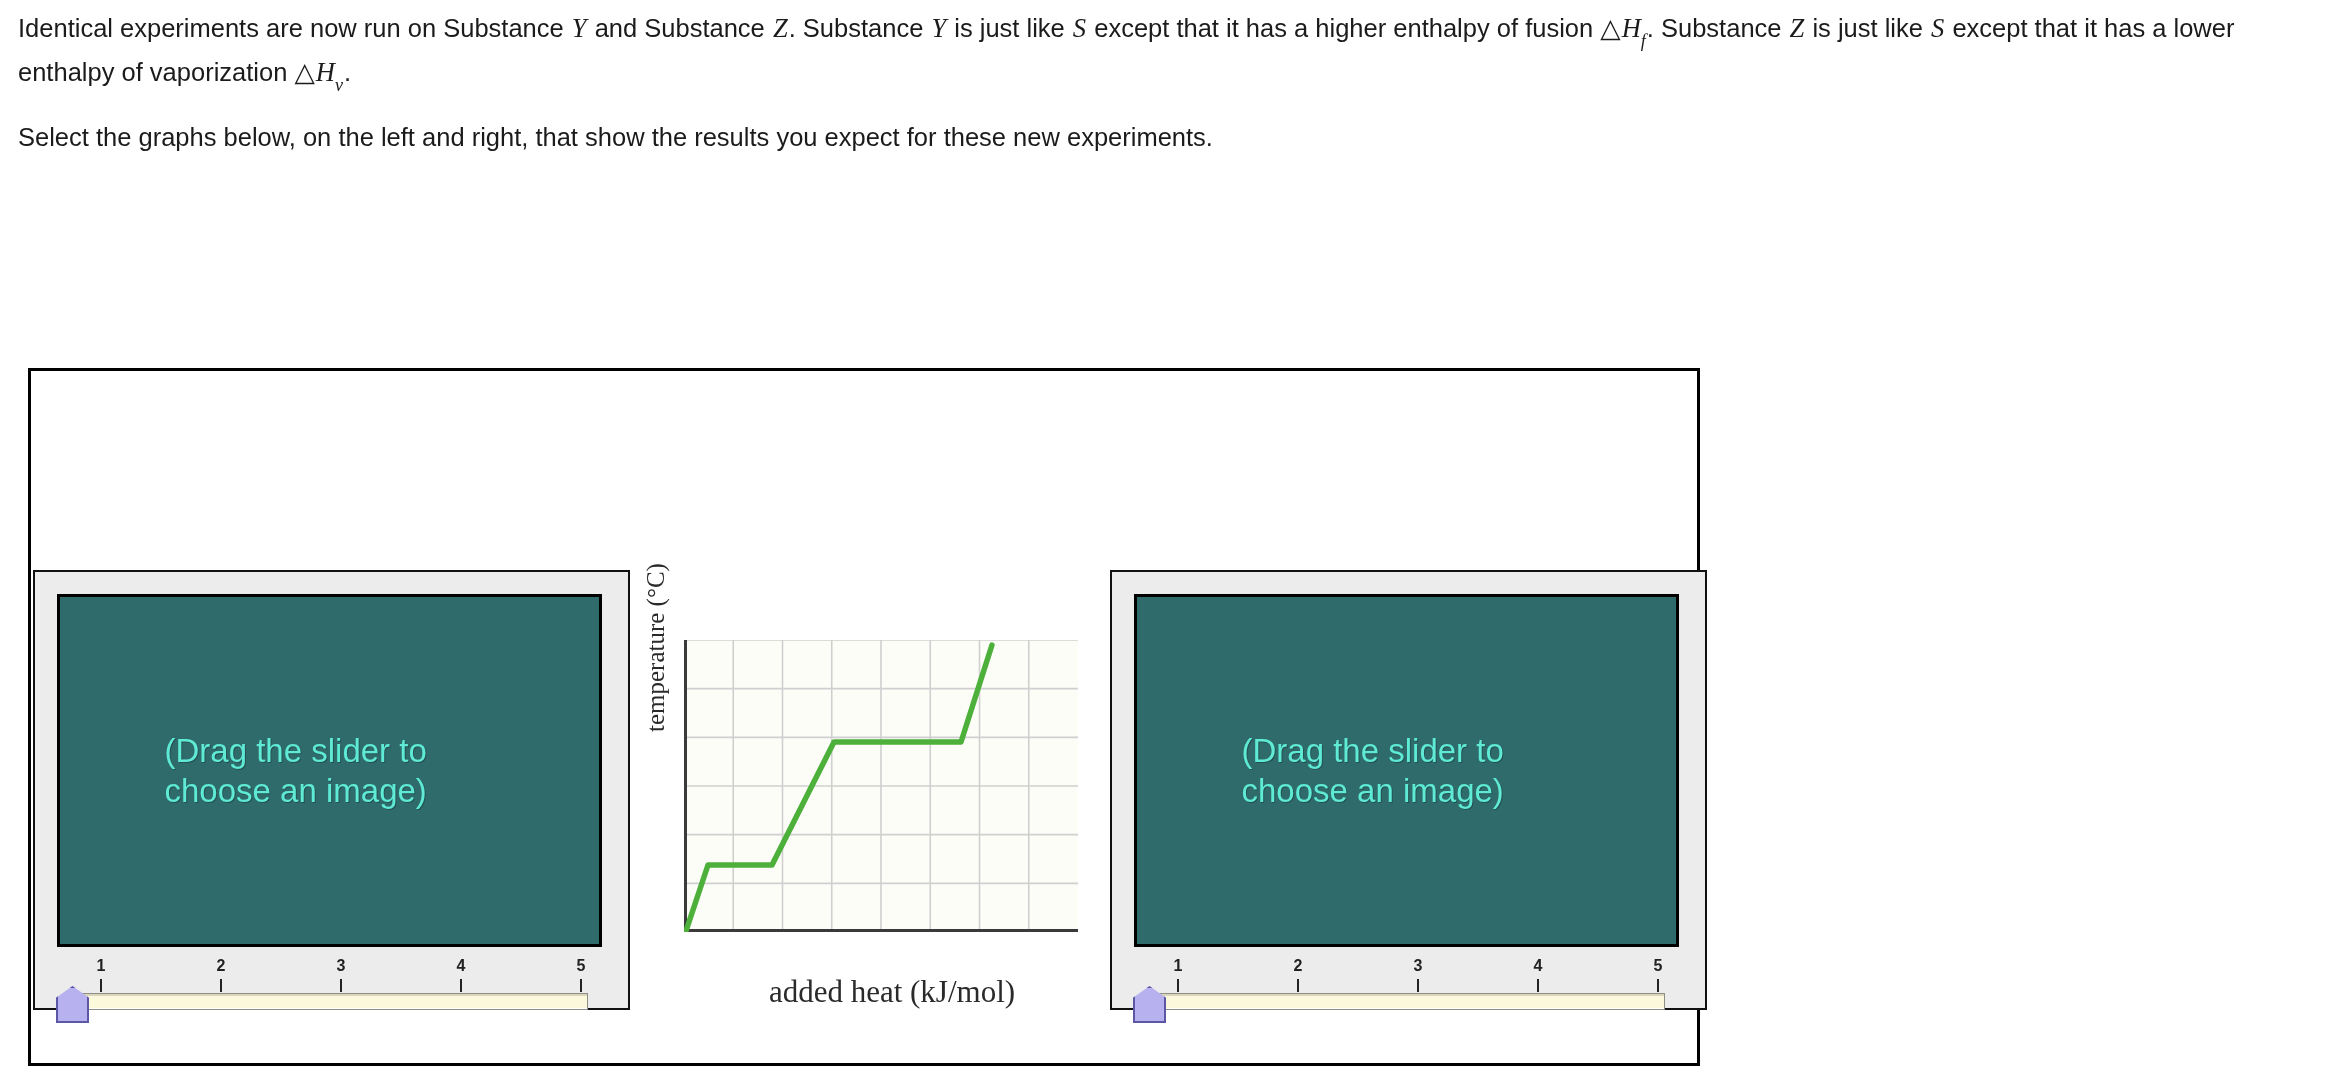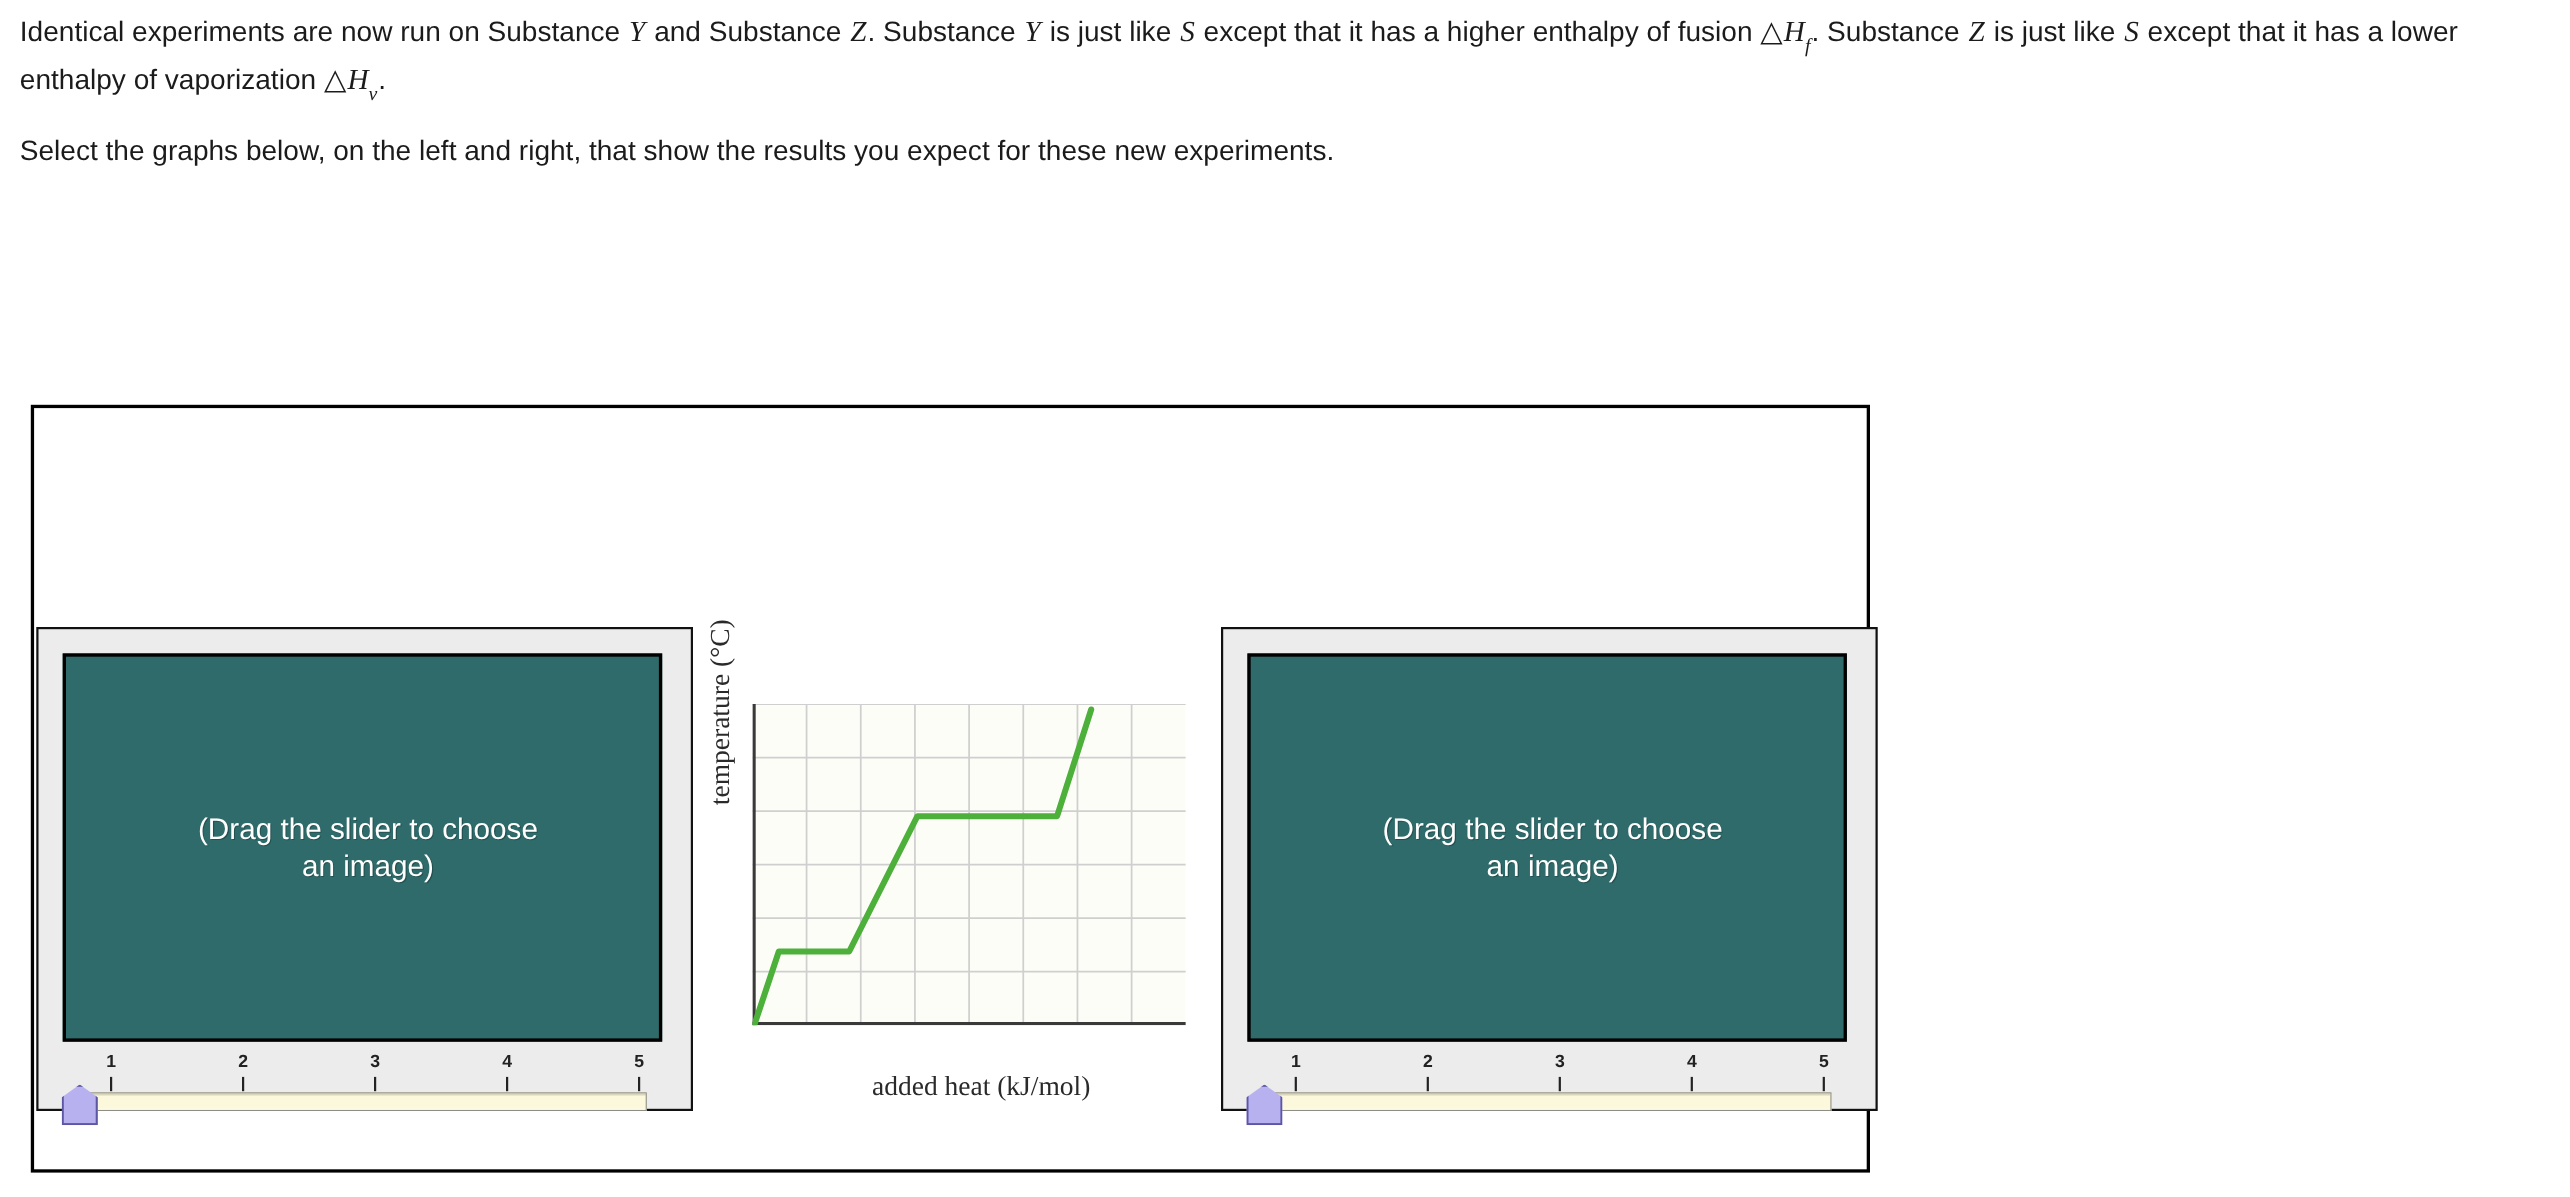--- a/index.html
+++ b/index.html
@@ -95,24 +95,24 @@
     width: 545px;
     height: 353px;
     background: #2f6b6b;
     border: 3px solid #000000;
     box-sizing: border-box;
     display: flex;
     align-items: center;
     justify-content: center;
   }
   .thumb-text {
-    color: #ffffff;
-    font-size: 27px;
+    color: #5eead4;
+    font-size: 33px;
     line-height: 1.2;
-    text-align: center;
+    text-align: left;
     text-shadow: 1px 1px 0 rgba(0,0,0,0.25);
     width: 340px;
     margin-left: 10px;
   }
 
   
   .slider-wrap {
     position: absolute;
     left: 18px;
     top: 385px;
@@ -184,21 +184,21 @@
     color: #2a2a2a;
     white-space: nowrap;
   }
   .graph-xlabel {
     position: absolute;
     left: 52px;
     top: 374px;
     width: 400px;
     text-align: center;
     font-family: "Liberation Serif", serif;
-    font-size: 25px;
+    font-size: 31px;
     color: #2a2a2a;
   }
   .plot-svg {
     position: absolute;
     left: 44px;
     top: 40px;
     width: 394px;
     height: 292px;
   }
 </style>

